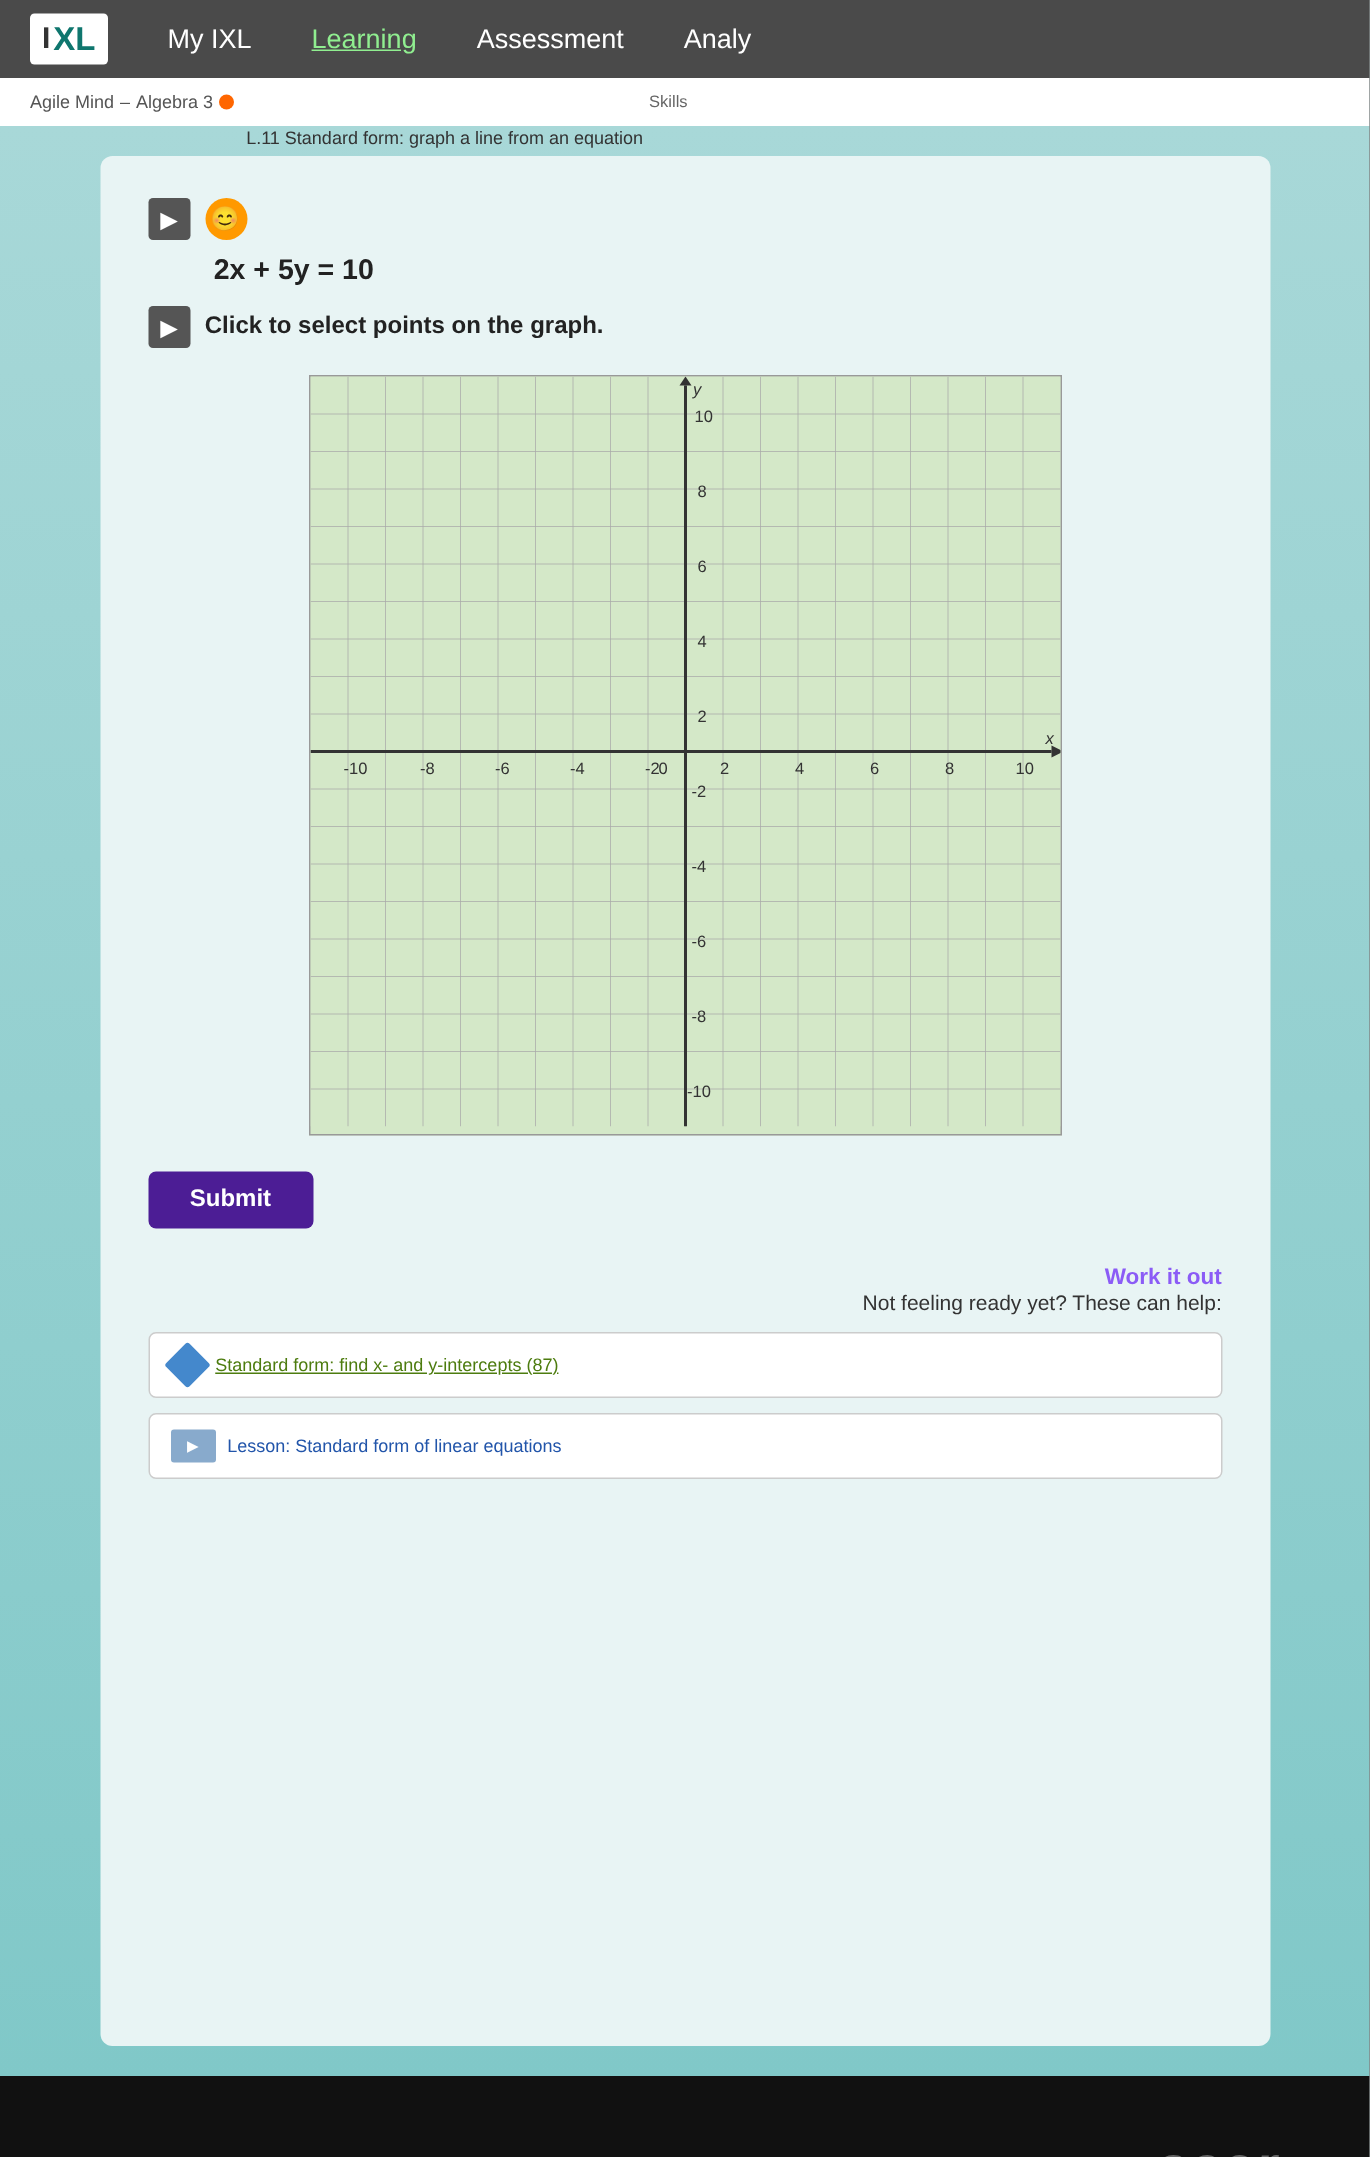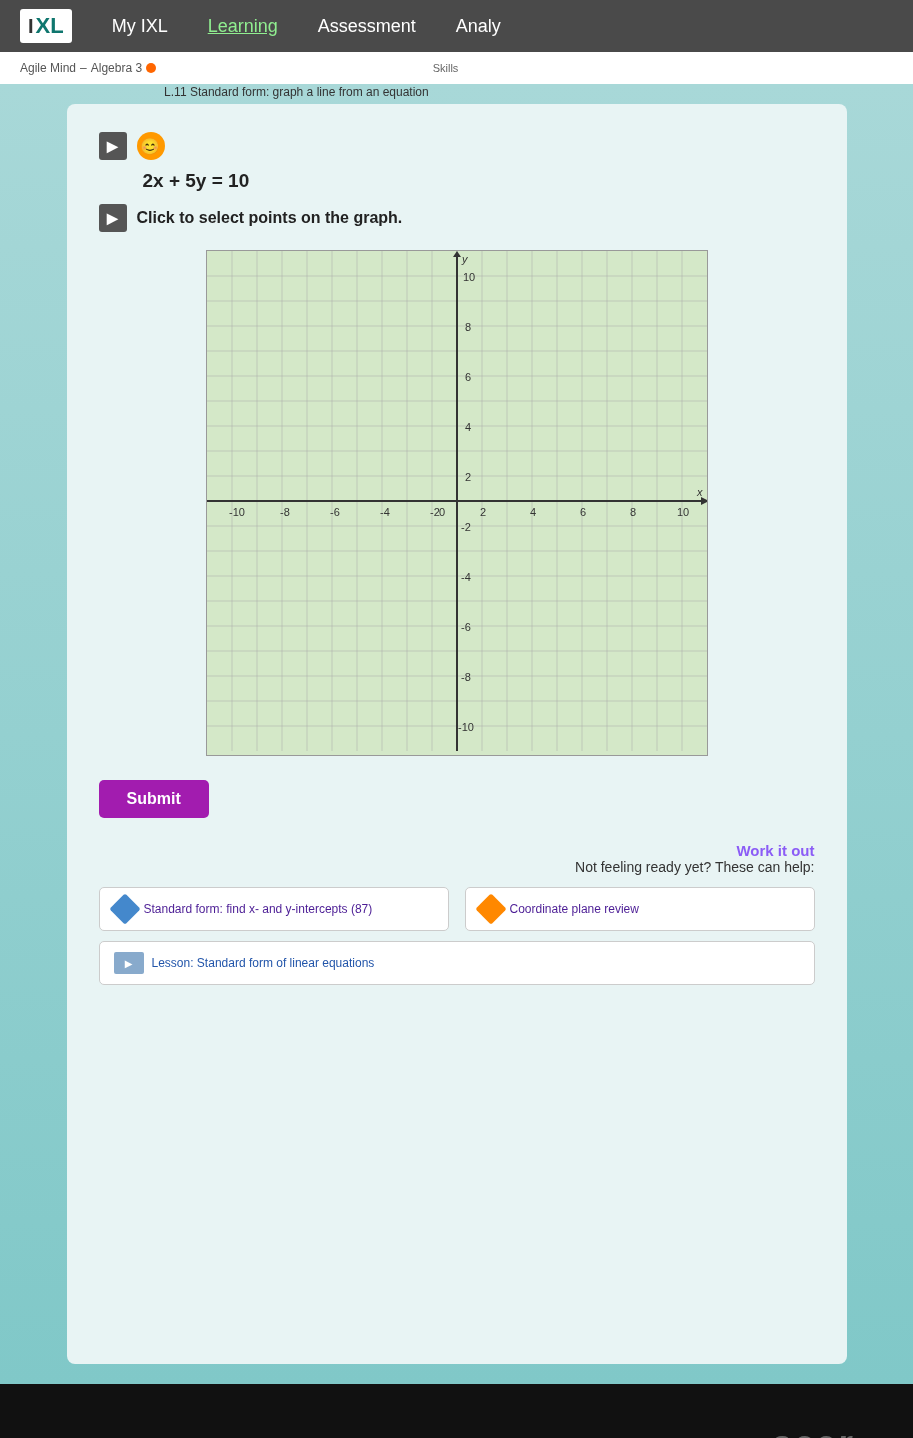--- a/index.html
+++ b/index.html
@@ -152,21 +152,21 @@
     }
 
     #graph-container {
       position: relative;
       background: #d4e8c8;
       border: 1px solid #999;
     }
 
     
     #submit-btn {
-      background: #a21caf;
+      background: #4c1d95;
       color: white;
       border: none;
       padding: 10px 28px;
       font-size: 16px;
       font-weight: bold;
       border-radius: 5px;
       cursor: pointer;
       margin-bottom: 24px;
     }
 
@@ -210,21 +210,21 @@
       background: #4488cc;
       transform: rotate(45deg);
       border-radius: 2px;
       flex-shrink: 0;
     }
     .diamond-icon.orange { background: #ff8800; }
     .help-link-text {
       font-size: 12px;
       color: #2255aa;
     }
-    .help-link-text a { color: #4c1d95; cursor: pointer; text-align: center; }
+    .help-link-text a { color: #4d7c0f; text-decoration: underline; cursor: pointer; text-align: center; }
 
     .lesson-link-box {
       background: white;
       border: 1px solid #ccc;
       border-radius: 5px;
       padding: 10px 14px;
       display: flex;
       align-items: center;
       gap: 8px;
       min-width: 200px;
@@ -406,26 +406,20 @@
     </div>
 
     
     <div class="help-links">
       <div class="help-link-box">
         <div class="diamond-icon"></div>
         <span class="help-link-text">
           <a>Standard form: find x- and y-intercepts (87)</a>
         </span>
       </div>
-      <div class="help-link-box">
-        <div class="diamond-icon orange"></div>
-        <span class="help-link-text">
-          <a>Coordinate plane review</a>
-        </span>
-      </div>
     </div>
 
     
     <div class="lesson-link-box">
       <div class="lesson-thumb">▶</div>
       <span class="lesson-link-text">
         <a>Lesson: Standard form of linear equations</a>
       </span>
     </div>
 

